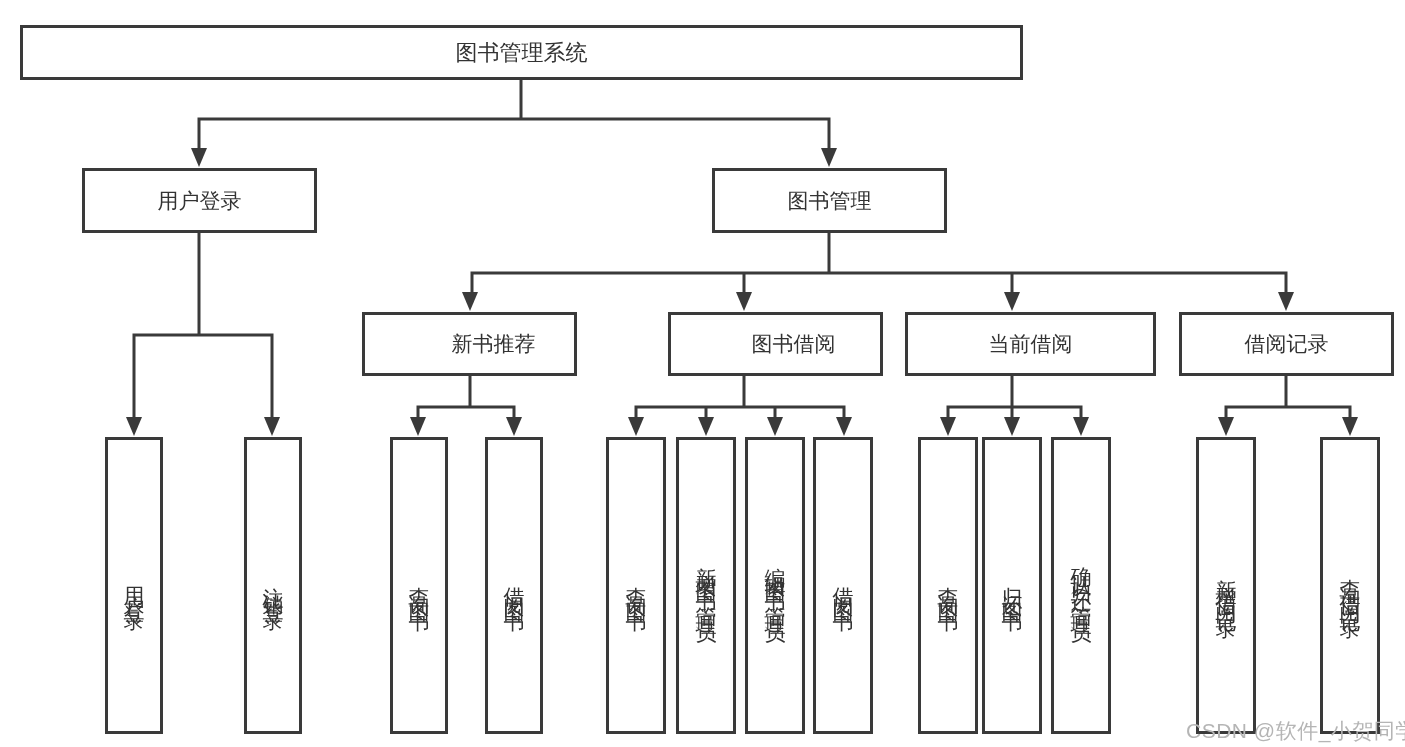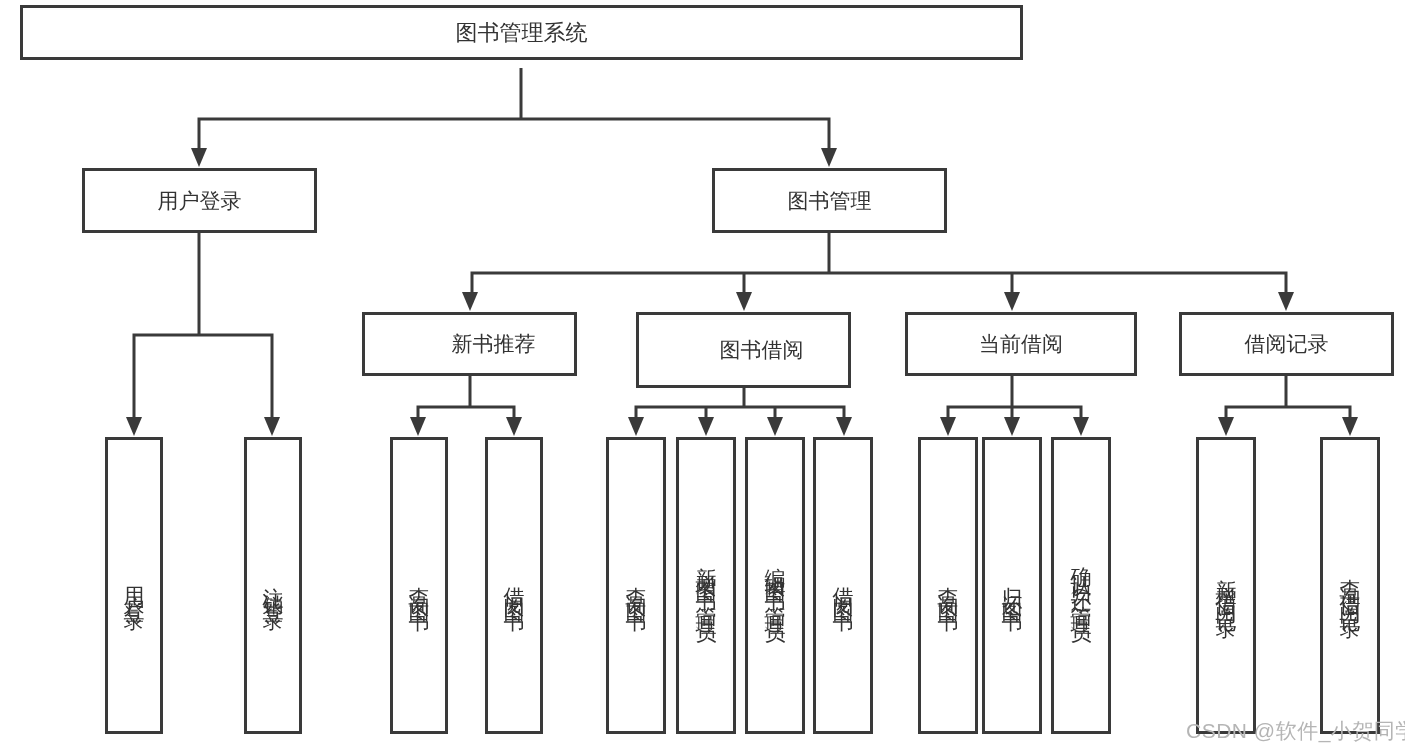--- a/index.html
+++ b/index.html
@@ -13,28 +13,28 @@
     display:flex;align-items:center;justify-content:center;
     font-size:21px;color:#333333;z-index:2;white-space:nowrap;
   }
   .leaf{
     top:437px;height:297px;width:58px;
     writing-mode:vertical-rl;text-orientation:mixed;
     letter-spacing:8px;font-size:21px;white-space:normal;
     display:flex;align-items:center;justify-content:center;
   }
   
-  #root{left:20px;top:5px;width:1003px;height:55px;font-size:22px;}
+  #root{left:20px;top:25px;width:1003px;height:55px;font-size:22px;}
   
   #b0{left:82px;top:168px;width:235px;height:65px;}
   #b1{left:712px;top:168px;width:235px;height:65px;}
   
   #c0{left:362px;top:312px;width:215px;height:64px;padding-left:48px;}
-  #c1{left:636px;top:312px;width:215px;height:76px;padding-left:36px;}
-  #c2{left:905px;top:312px;width:232px;height:64px;}
+  #c1{left:668px;top:312px;width:215px;height:64px;padding-left:36px;}
+  #c2{left:905px;top:312px;width:251px;height:64px;}
   #c3{left:1179px;top:312px;width:215px;height:64px;}
   
   #g1a{left:105px;} #g1b{left:244px;}
   #g2a{left:390px;} #g2b{left:485px;}
   #g3a{left:606px;width:60px;} #g3b{left:676px;width:60px;}
   #g3c{left:745px;width:60px;} #g3d{left:813px;width:60px;}
   #g4a{left:918px;width:60px;} #g4b{left:982px;width:60px;} #g4c{left:1051px;width:60px;}
   #g5a{left:1196px;width:60px;} #g5b{left:1320px;width:60px;}
   #watermark{
     position:absolute;left:1186px;top:717px;z-index:3;

